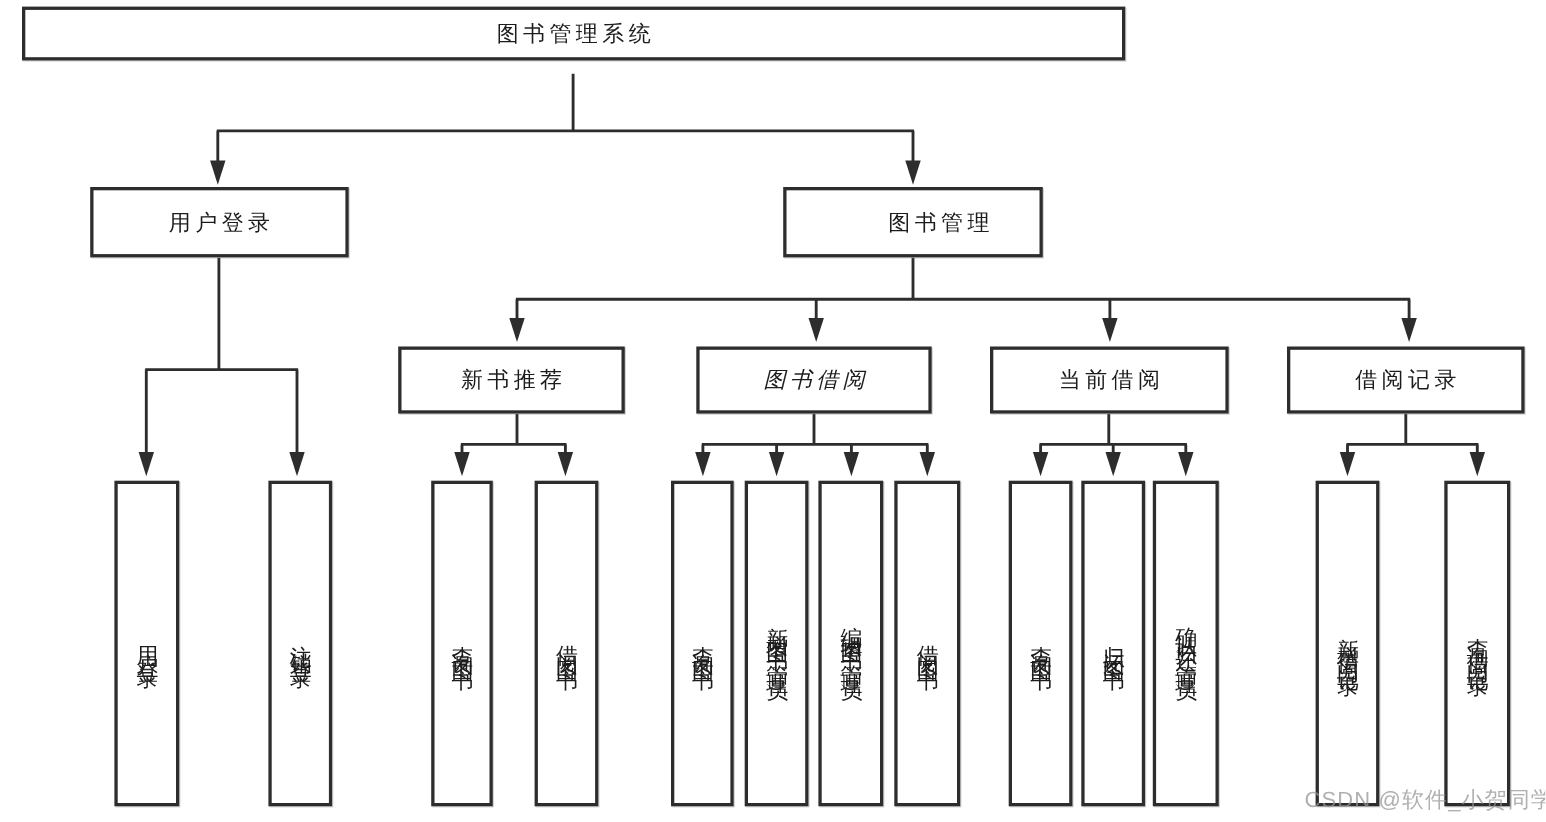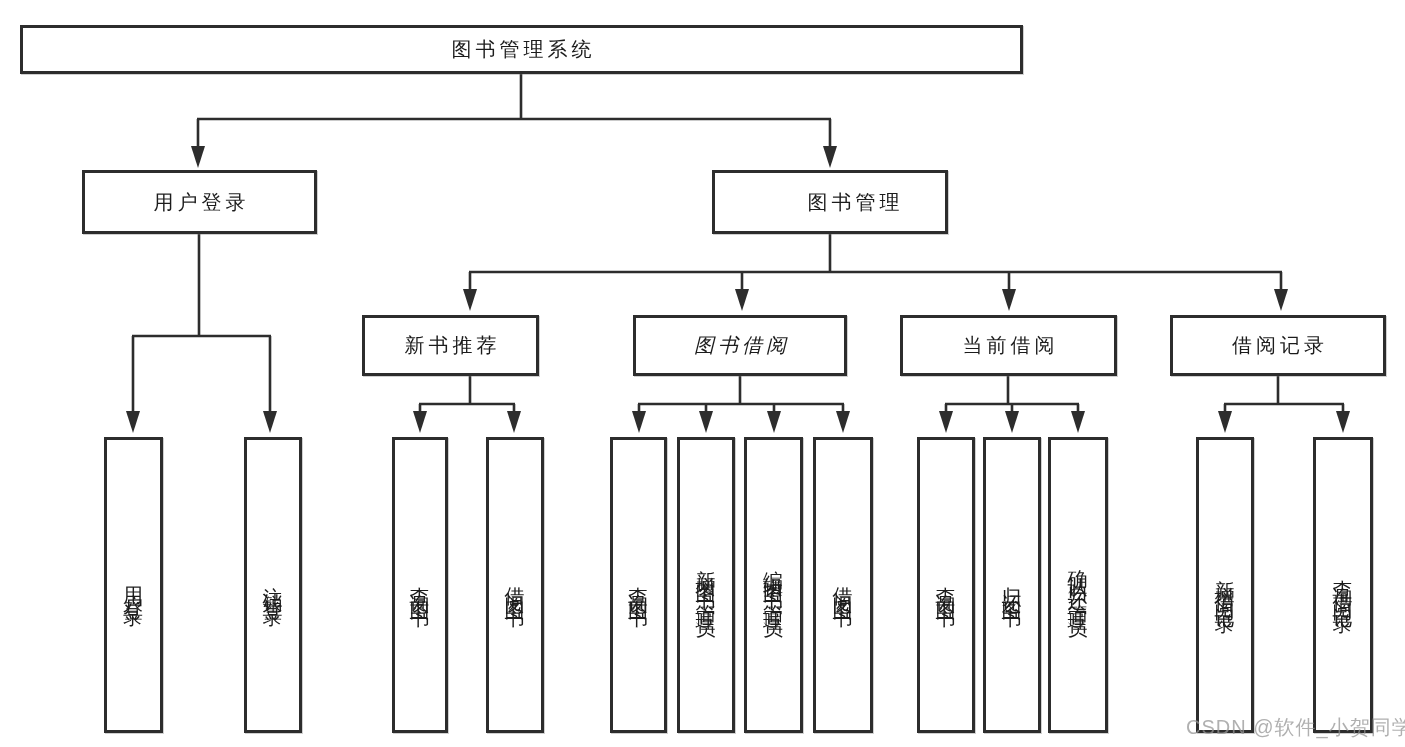--- a/index.html
+++ b/index.html
@@ -96,32 +96,32 @@
       <polygon points="767,411 781,411 774,433"></polygon>
       <polygon points="836,411 850,411 843,433"></polygon>
       <polygon points="939,411 953,411 946,433"></polygon>
       <polygon points="1005,411 1019,411 1012,433"></polygon>
       <polygon points="1071,411 1085,411 1078,433"></polygon>
       <polygon points="1218,411 1232,411 1225,433"></polygon>
       <polygon points="1336,411 1350,411 1343,433"></polygon>
     </g>
   </svg>
 
-  <div class="node" style="left:20px; top:25px; width:1003px; height:49px;">
+  <div class="node" style="left:20px; top:6px; width:1003px; height:49px;">
     <span class="h-text">图书管理系统</span>
   </div>
 
   <div class="node" style="left:82px; top:170px; width:235px; height:64px;">
     <span class="h-text">用户登录</span>
   </div>
   <div class="node" style="left:712px; top:170px; width:236px; height:64px;padding-left:47px;">
     <span class="h-text">图书管理</span>
   </div>
 
-  <div class="node" style="left:362px; top:315px; width:177px; height:61px;">
+  <div class="node" style="left:362px; top:315px; width:206px; height:61px;">
     <span class="h-text">新书推荐</span>
   </div>
   <div class="node" style="left:633px; top:315px; width:214px; height:61px;font-style:italic;">
     <span class="h-text">图书借阅</span>
   </div>
   <div class="node" style="left:1170px; top:315px; width:216px; height:61px;">
     <span class="h-text">借阅记录</span>
   </div>
   <div class="node" style="left:900px; top:315px; width:217px; height:61px;">
     <span class="h-text">当前借阅</span>

